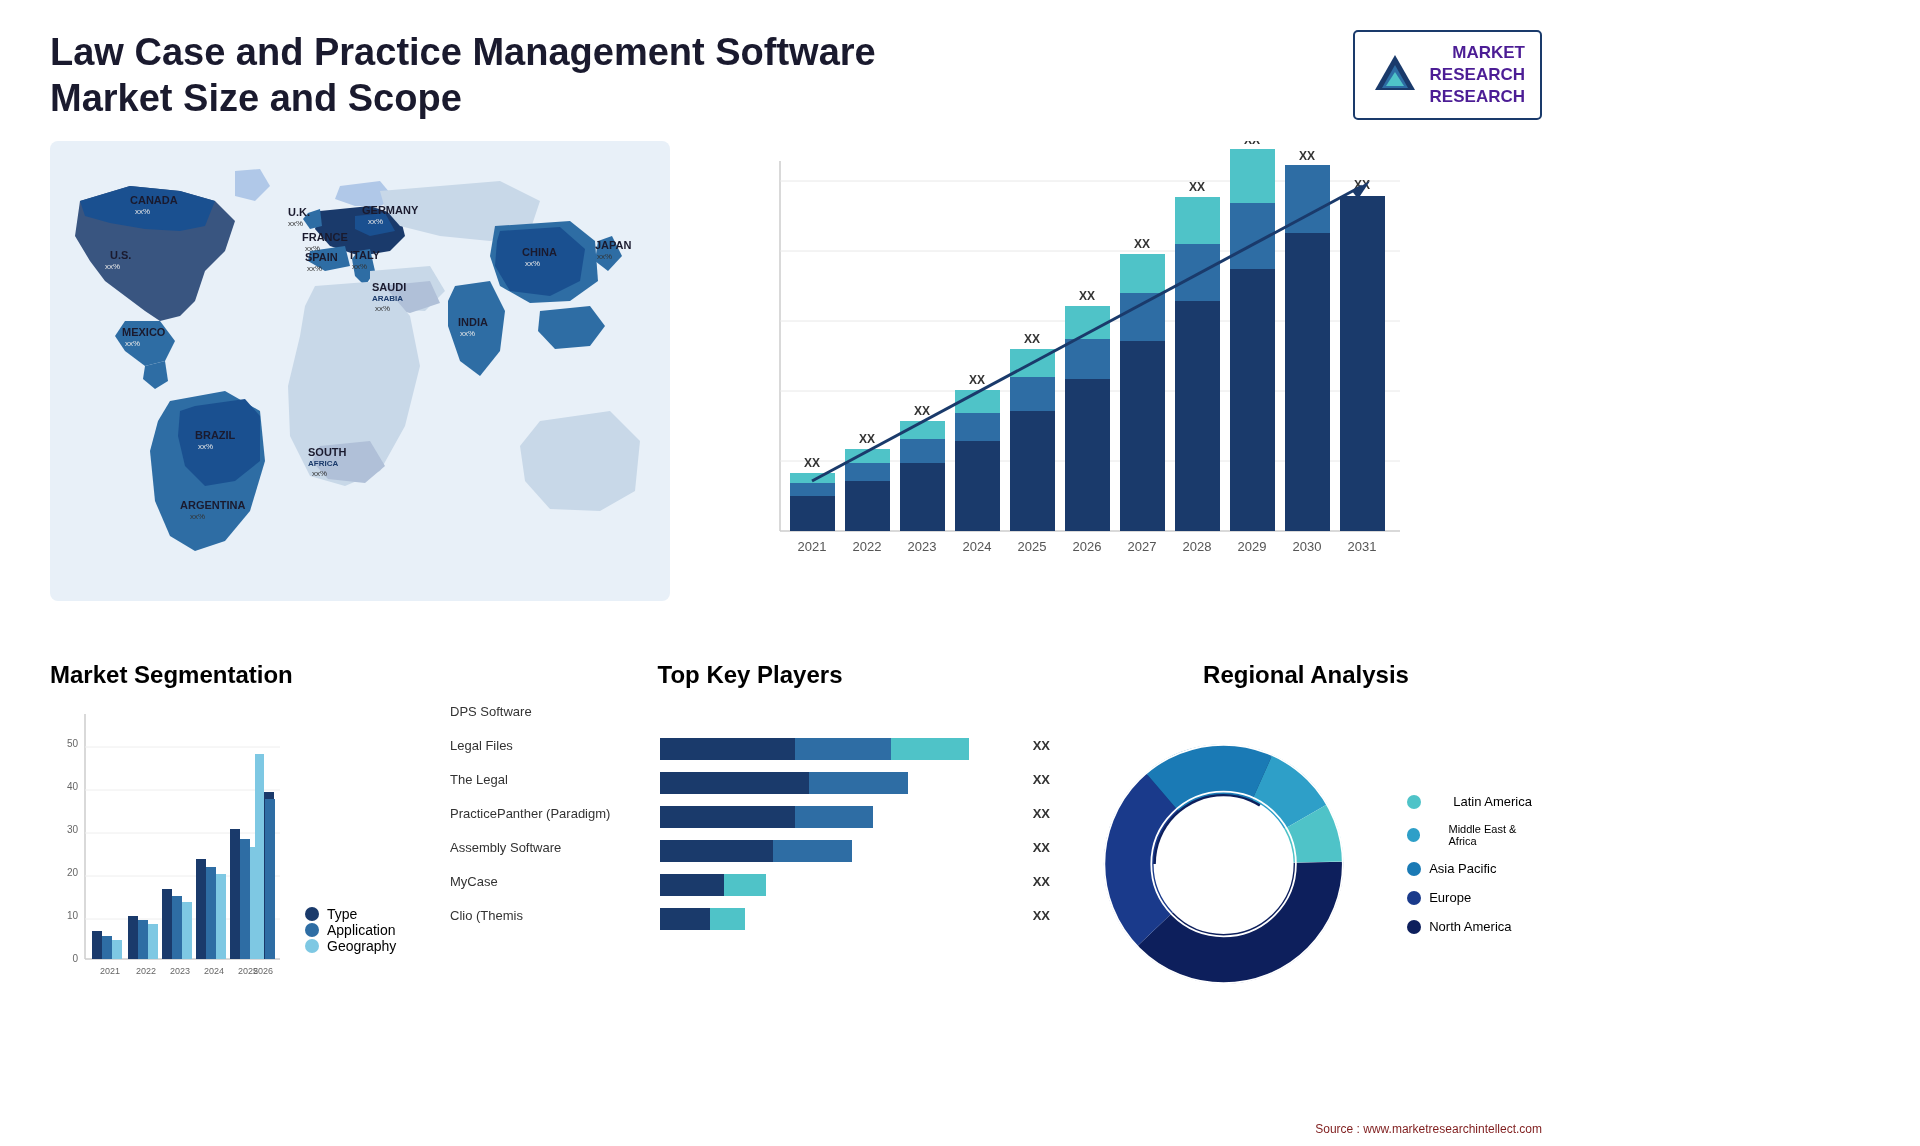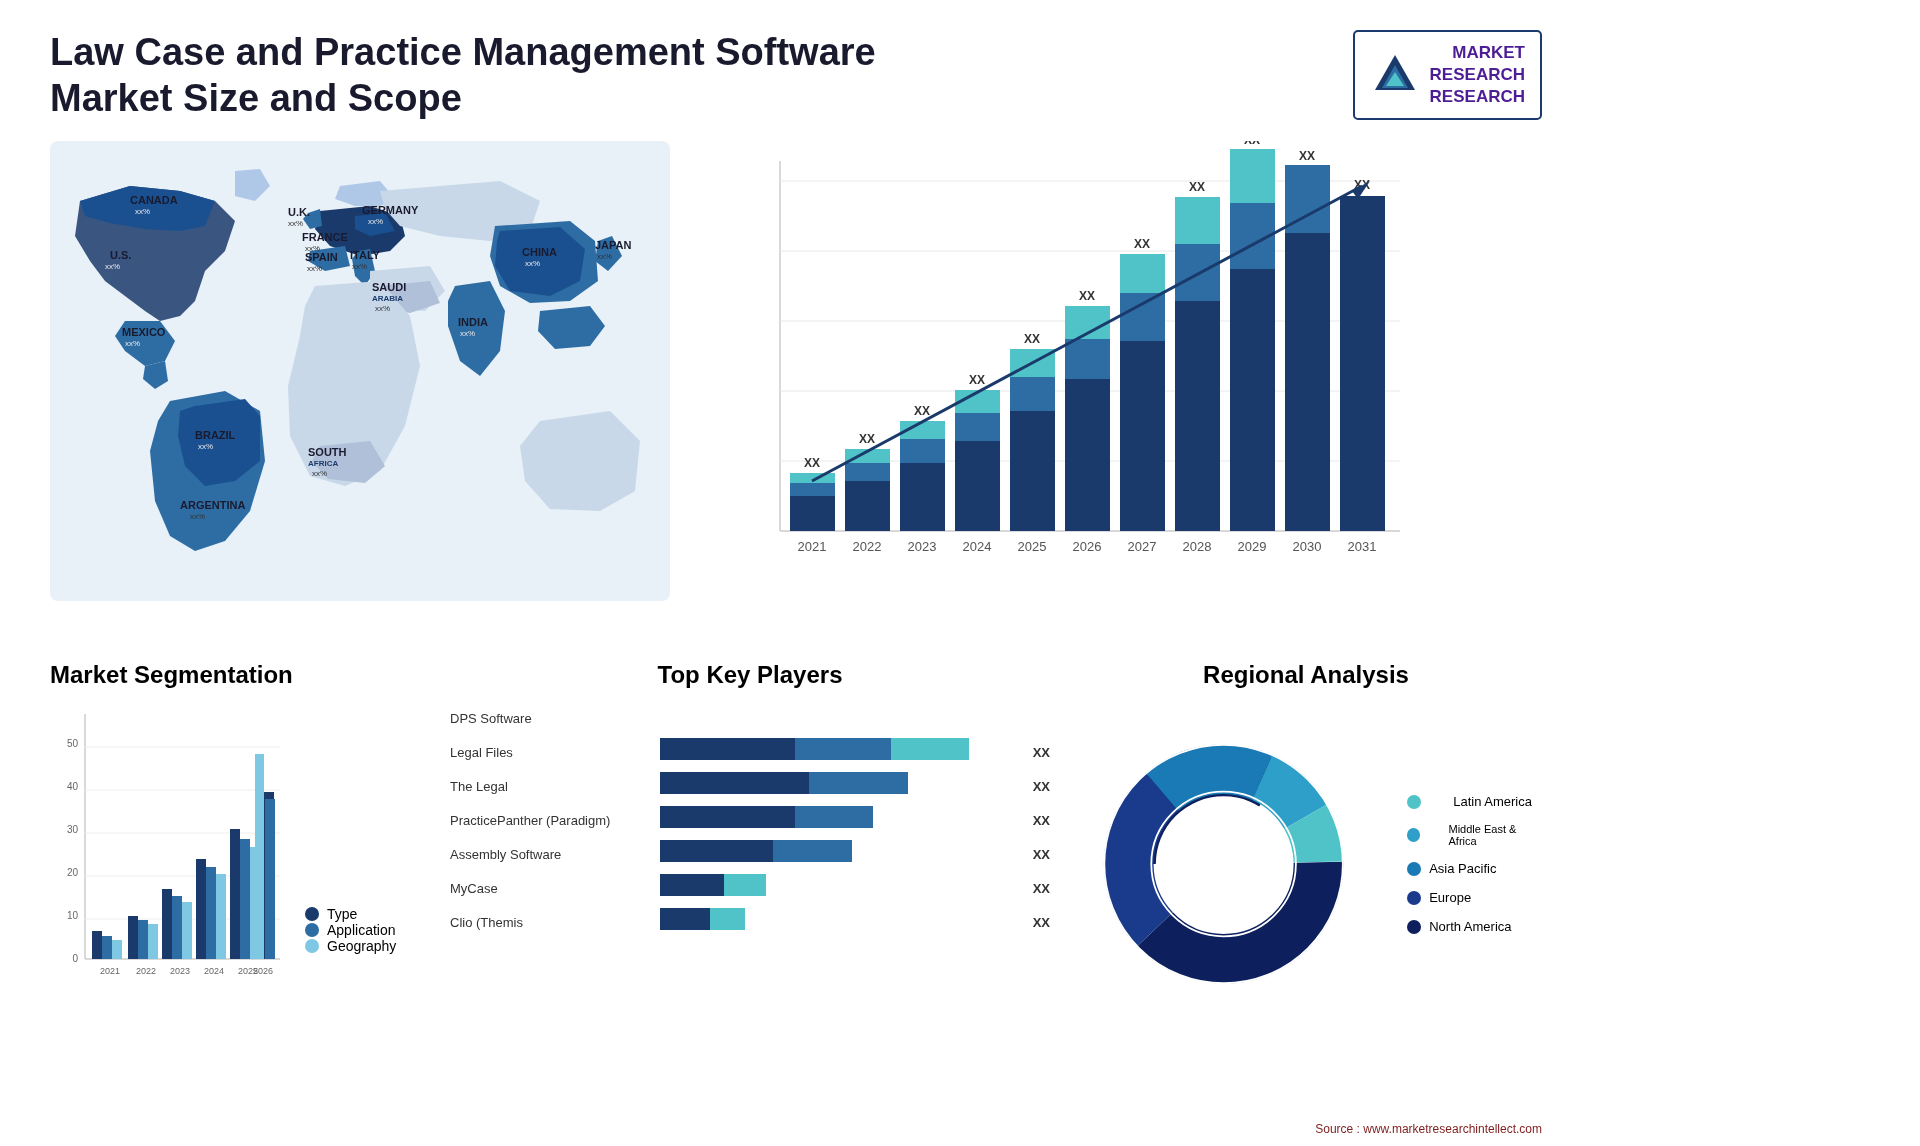--- a/index.html
+++ b/index.html
@@ -119,21 +119,21 @@
 
     .legend-dot {
       width: 14px;
       height: 14px;
       border-radius: 50%;
     }
 
     
     .player-row {
       display: flex;
-      align-items: flex-end;
+      align-items: flex-start;
       margin-bottom: 12px;
       gap: 10px;
     }
 
     .player-name {
       font-size: 13px;
       color: #333;
       width: 200px;
       flex-shrink: 0;
     }

